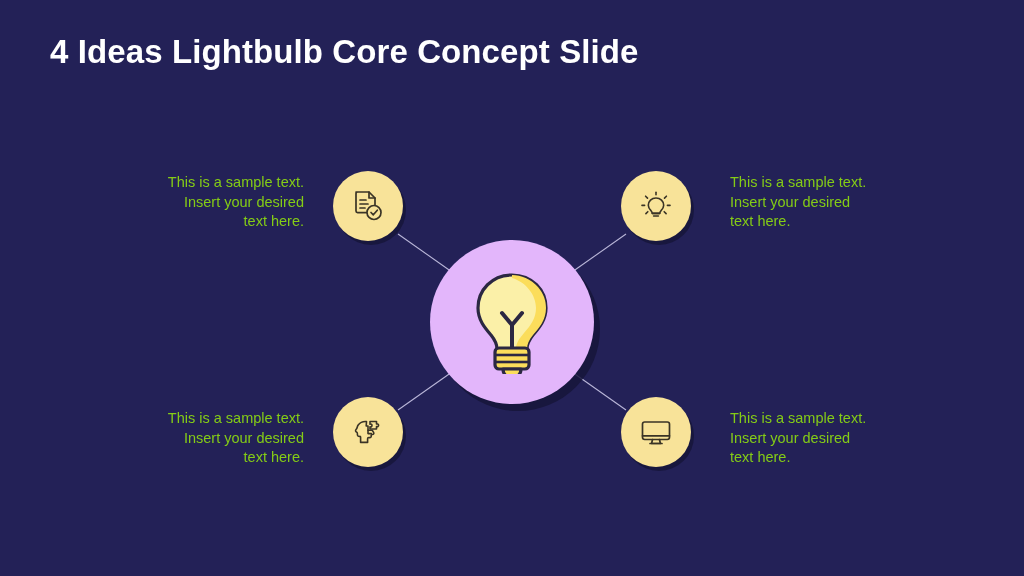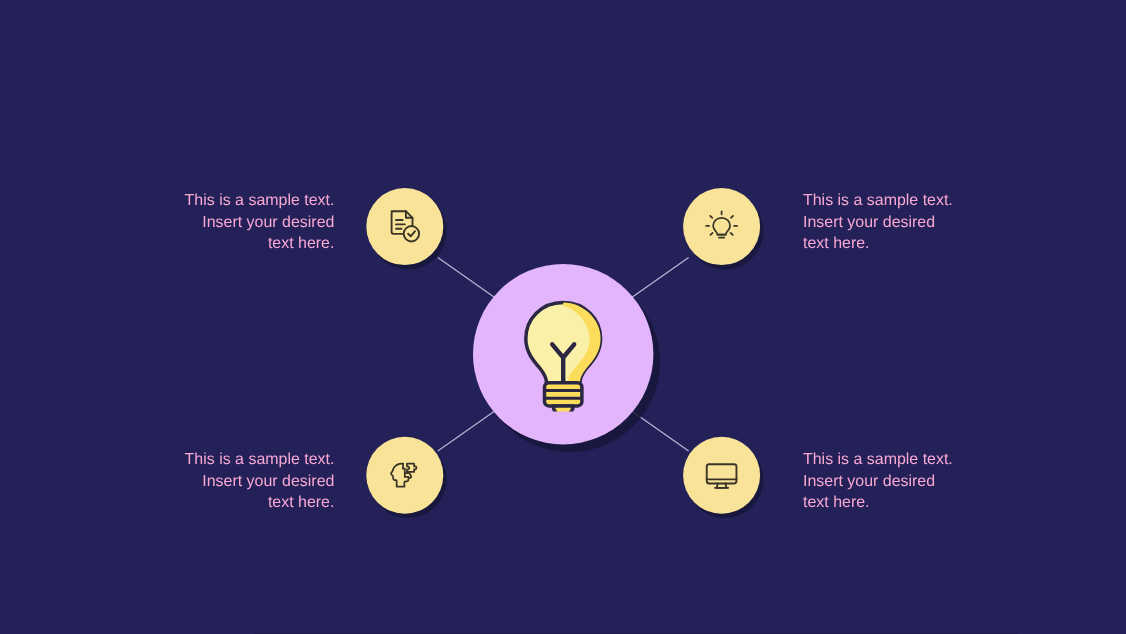--- a/index.html
+++ b/index.html
@@ -102,38 +102,39 @@
 
   #node-tl { left: 333px; top: 171px; }
   #node-tr { left: 621px; top: 171px; }
   #node-bl { left: 333px; top: 397px; }
   #node-br { left: 621px; top: 397px; }
 
   
   .caption {
     position: absolute;
     width: 180px;
-    color: #f9a8d4;
+    color: #84cc16;
     font-size: 14.5px;
     line-height: 19.5px;
   }
   .caption .line { display: block; white-space: nowrap; }
   .cap-right-align { text-align: right; }
   .cap-left-align  { text-align: left; }
 
   #cap-tl { left: 124px; top: 173px; }
   #cap-tr { left: 730px; top: 173px; }
   #cap-bl { left: 124px; top: 409px; }
   #cap-br { left: 730px; top: 409px; }
 </style>
 </head>
 <body>
 
 <div id="slide">
 
+  <div id="slide-title">4 Ideas Lightbulb Core Concept Slide</div>
 
   <svg id="connectors" viewBox="0 0 1024 576">
     <line x1="398" y1="234" x2="452" y2="272" stroke="#b9b6d8" stroke-width="1.1"></line>
     <line x1="626" y1="234" x2="572" y2="272" stroke="#b9b6d8" stroke-width="1.1"></line>
     <line x1="398" y1="410" x2="452" y2="372" stroke="#b9b6d8" stroke-width="1.1"></line>
     <line x1="626" y1="410" x2="572" y2="372" stroke="#b9b6d8" stroke-width="1.1"></line>
   </svg>
 
   <div class="center-node">
     <div class="center-shadow"></div>

